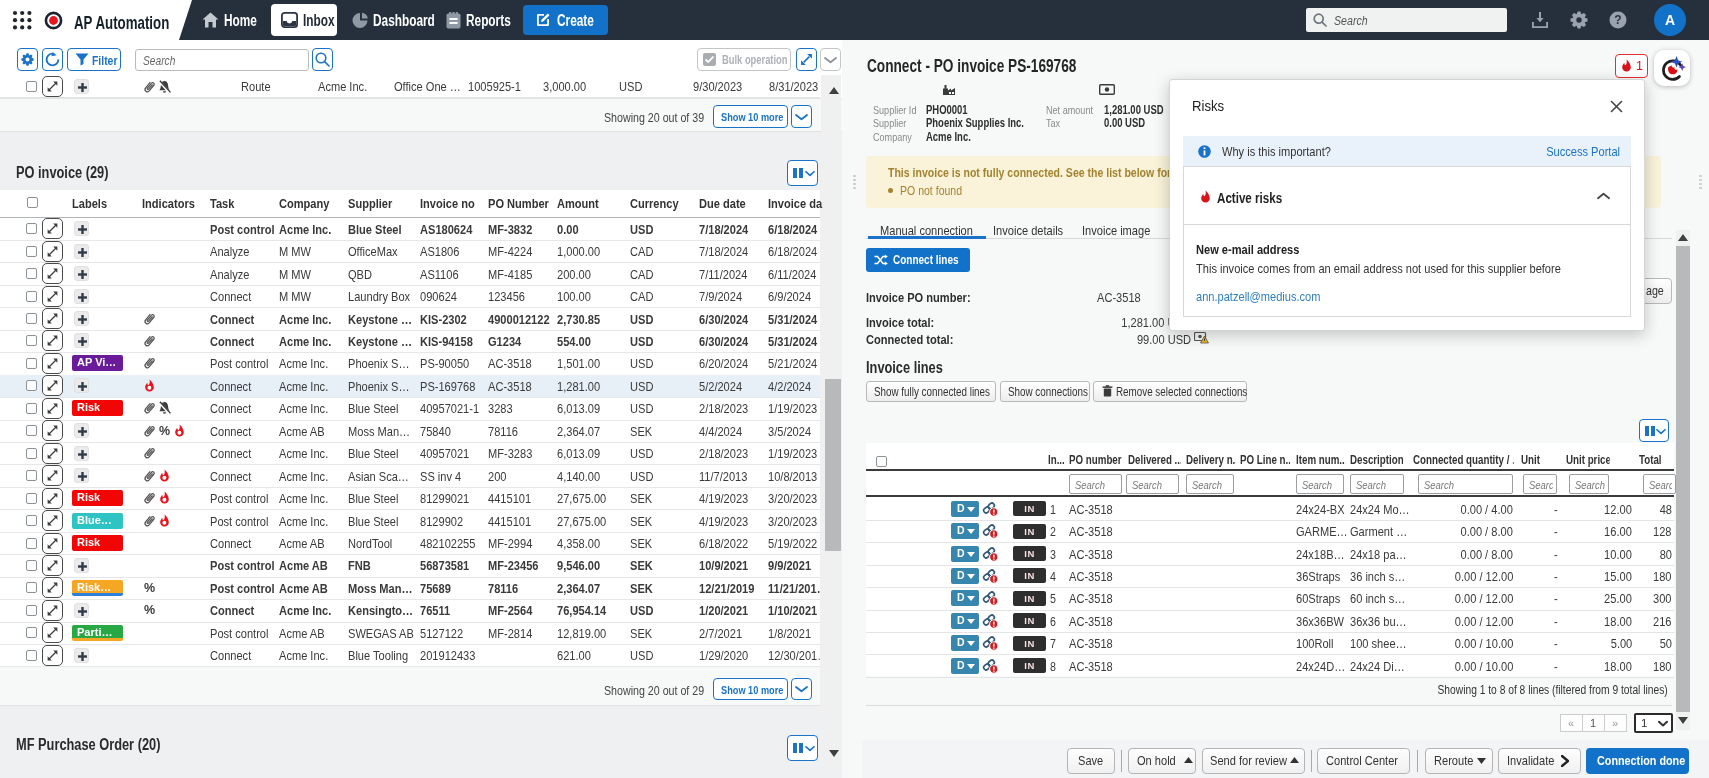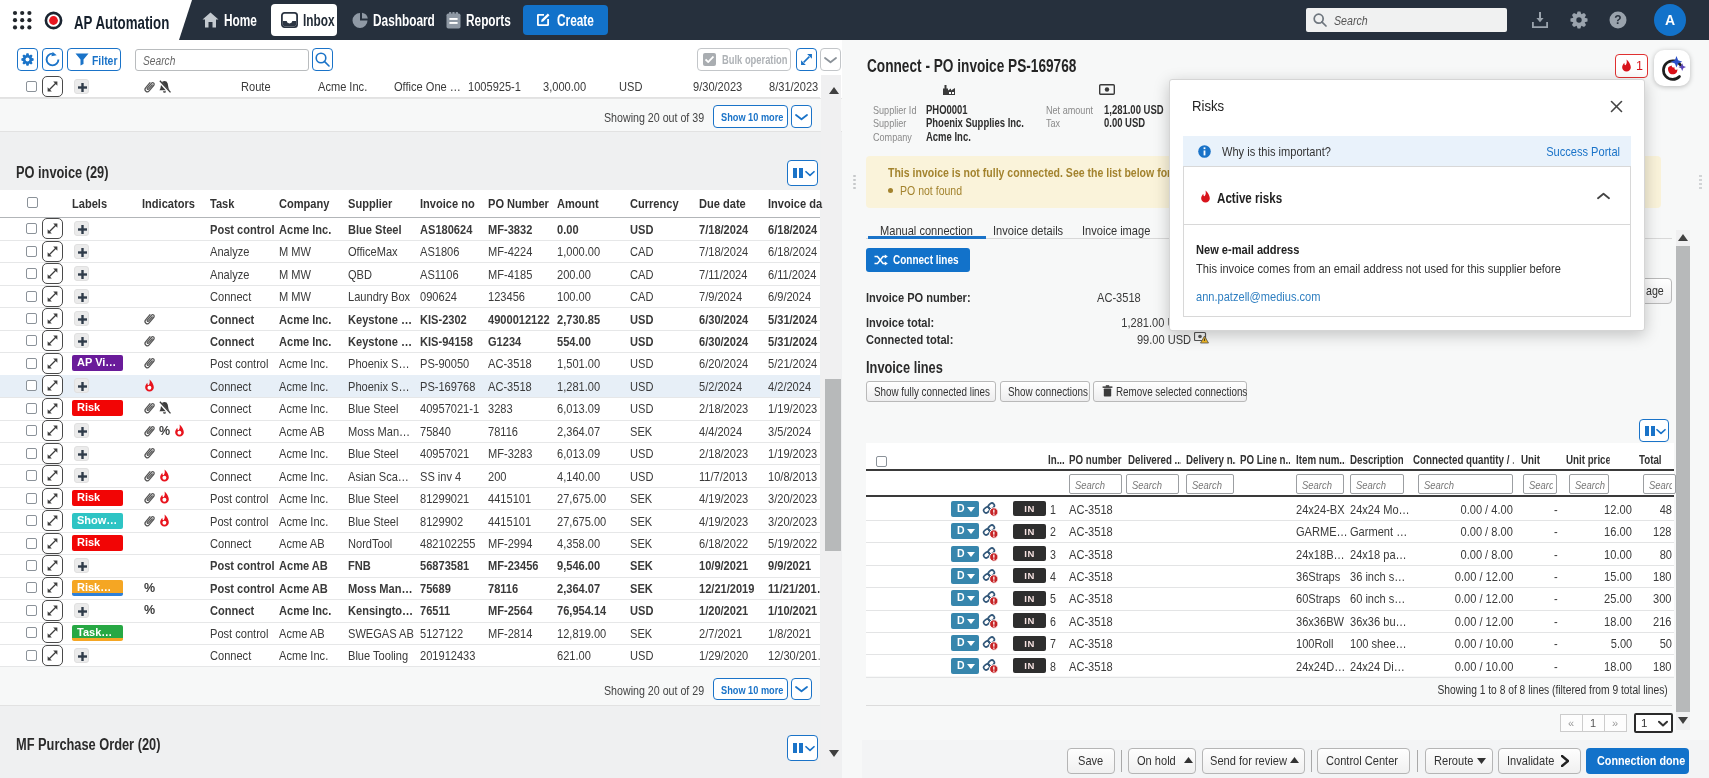--- a/index.html
+++ b/index.html
@@ -566,21 +566,21 @@
 <div style="position:absolute;left:26px;top:515px;width:11px;height:11px;background:#fff;border:1px solid #8b9299;border-radius:2px;"></div>
 <div style="position:absolute;left:42px;top:510px;width:21px;height:21px;border:1.4px solid #4a4a4a;border-radius:5px;background:#fff;">
     <svg width="21" height="21" viewBox="0 0 21 21" style="position:absolute;left:-1px;top:-1px">
       <g stroke="#3d3d3d" stroke-width="1.3" fill="#3d3d3d">
         <line x1="6.5" y1="14.5" x2="14.5" y2="6.5"></line>
         <path d="M11.2 5.6 L15.4 5.6 L15.4 9.8 Z" stroke="none"></path>
         <path d="M5.6 11.2 L5.6 15.4 L9.8 15.4 Z" stroke="none"></path>
       </g>
     </svg>
   </div>
-<div style="position:absolute;left:72px;top:513px;width:51px;height:16px;background:#2ec4c4;border-radius:2px;color:#fff;font-weight:bold;font-size:11px;line-height:15px;padding-left:5px;overflow:hidden;white-space:nowrap">Show…</div>
+<div style="position:absolute;left:72px;top:513px;width:51px;height:16px;background:#2ec4c4;border-radius:2px;color:#fff;font-weight:bold;font-size:11px;line-height:15px;padding-left:5px;overflow:hidden;white-space:nowrap">Blue…</div>
 <svg style="position:absolute;left:143px;top:514px" width="13" height="14" viewBox="0 0 13 14">
     <g transform="rotate(40 6.5 7)">
       <path d="M4.1 3.4 L4.1 10.2 A2.3 2.3 0 0 0 8.7 10.2 L8.7 2.9 A1.55 1.55 0 0 0 5.6 2.9 L5.6 9.3 A0.8 0.8 0 0 0 7.2 9.3 L7.2 3.6" fill="none" stroke="#555" stroke-width="1.25" stroke-linecap="round"></path>
     </g>
   </svg>
 <svg style="position:absolute;left:158px;top:514px" width="14" height="14" viewBox="0 0 14 14">
     <g transform="scale(1.0317460317460319)">
       <path d="M6.3 0.4 C6.8 2.6 6.6 4.4 5.7 5.6 C5.2 6.3 4.6 6.1 4.4 5.2 C4.3 4.8 4.2 4.3 4.3 3.7 C3 5 2.1 6.6 2.1 8.1 C2.1 10.4 4 12.2 6.3 12.2 C8.6 12.2 10.5 10.4 10.5 8.1 C10.5 5.1 8.4 2.2 6.3 0.4 Z" fill="#e8131d"></path>
       <circle cx="6.2" cy="8.4" r="1.9" fill="#fff"></circle>
     </g>
@@ -690,21 +690,21 @@
 <div style="position:absolute;left:26px;top:627px;width:11px;height:11px;background:#fff;border:1px solid #8b9299;border-radius:2px;"></div>
 <div style="position:absolute;left:42px;top:622px;width:21px;height:21px;border:1.4px solid #4a4a4a;border-radius:5px;background:#fff;">
     <svg width="21" height="21" viewBox="0 0 21 21" style="position:absolute;left:-1px;top:-1px">
       <g stroke="#3d3d3d" stroke-width="1.3" fill="#3d3d3d">
         <line x1="6.5" y1="14.5" x2="14.5" y2="6.5"></line>
         <path d="M11.2 5.6 L15.4 5.6 L15.4 9.8 Z" stroke="none"></path>
         <path d="M5.6 11.2 L5.6 15.4 L9.8 15.4 Z" stroke="none"></path>
       </g>
     </svg>
   </div>
-<div style="position:absolute;left:72px;top:625px;width:51px;height:16px;background:#27a844;border-bottom:3px solid #f5a623;border-radius:2px;color:#fff;font-weight:bold;font-size:11px;line-height:15px;padding-left:5px;overflow:hidden;white-space:nowrap">Task…</div>
+<div style="position:absolute;left:72px;top:625px;width:51px;height:16px;background:#27a844;border-bottom:3px solid #f5a623;border-radius:2px;color:#fff;font-weight:bold;font-size:11px;line-height:15px;padding-left:5px;overflow:hidden;white-space:nowrap">Parti…</div>
 <span class="t" style="left:210px;top:627px;font-size:13.5px;font-weight:400;color:#3a3a3a;transform:scaleX(0.82);transform-origin:0 0;">Post control</span>
 <span class="t" style="left:279px;top:627px;font-size:13.5px;font-weight:400;color:#3a3a3a;transform:scaleX(0.82);transform-origin:0 0;">Acme AB</span>
 <span class="t" style="left:348px;top:627px;font-size:13.5px;font-weight:400;color:#3a3a3a;transform:scaleX(0.82);transform-origin:0 0;">SWEGAS AB</span>
 <span class="t" style="left:420px;top:627px;font-size:13.5px;font-weight:400;color:#3a3a3a;transform:scaleX(0.82);transform-origin:0 0;">5127122</span>
 <span class="t" style="left:488px;top:627px;font-size:13.5px;font-weight:400;color:#3a3a3a;transform:scaleX(0.82);transform-origin:0 0;">MF-2814</span>
 <span class="t" style="left:557px;top:627px;font-size:13.5px;font-weight:400;color:#3a3a3a;transform:scaleX(0.82);transform-origin:0 0;">12,819.00</span>
 <span class="t" style="left:630px;top:627px;font-size:13.5px;font-weight:400;color:#3a3a3a;transform:scaleX(0.82);transform-origin:0 0;">SEK</span>
 <span class="t" style="left:699px;top:627px;font-size:13.5px;font-weight:400;color:#3a3a3a;transform:scaleX(0.82);transform-origin:0 0;">2/7/2021</span>
 <span class="t" style="left:768px;top:627px;font-size:13.5px;font-weight:400;color:#3a3a3a;transform:scaleX(0.82);transform-origin:0 0;width:63.41463414634147px;overflow:hidden;">1/8/2021</span>
 <div style="position:absolute;left:0px;top:666px;width:820px;height:1px;background:#e6e7e8;"></div>

